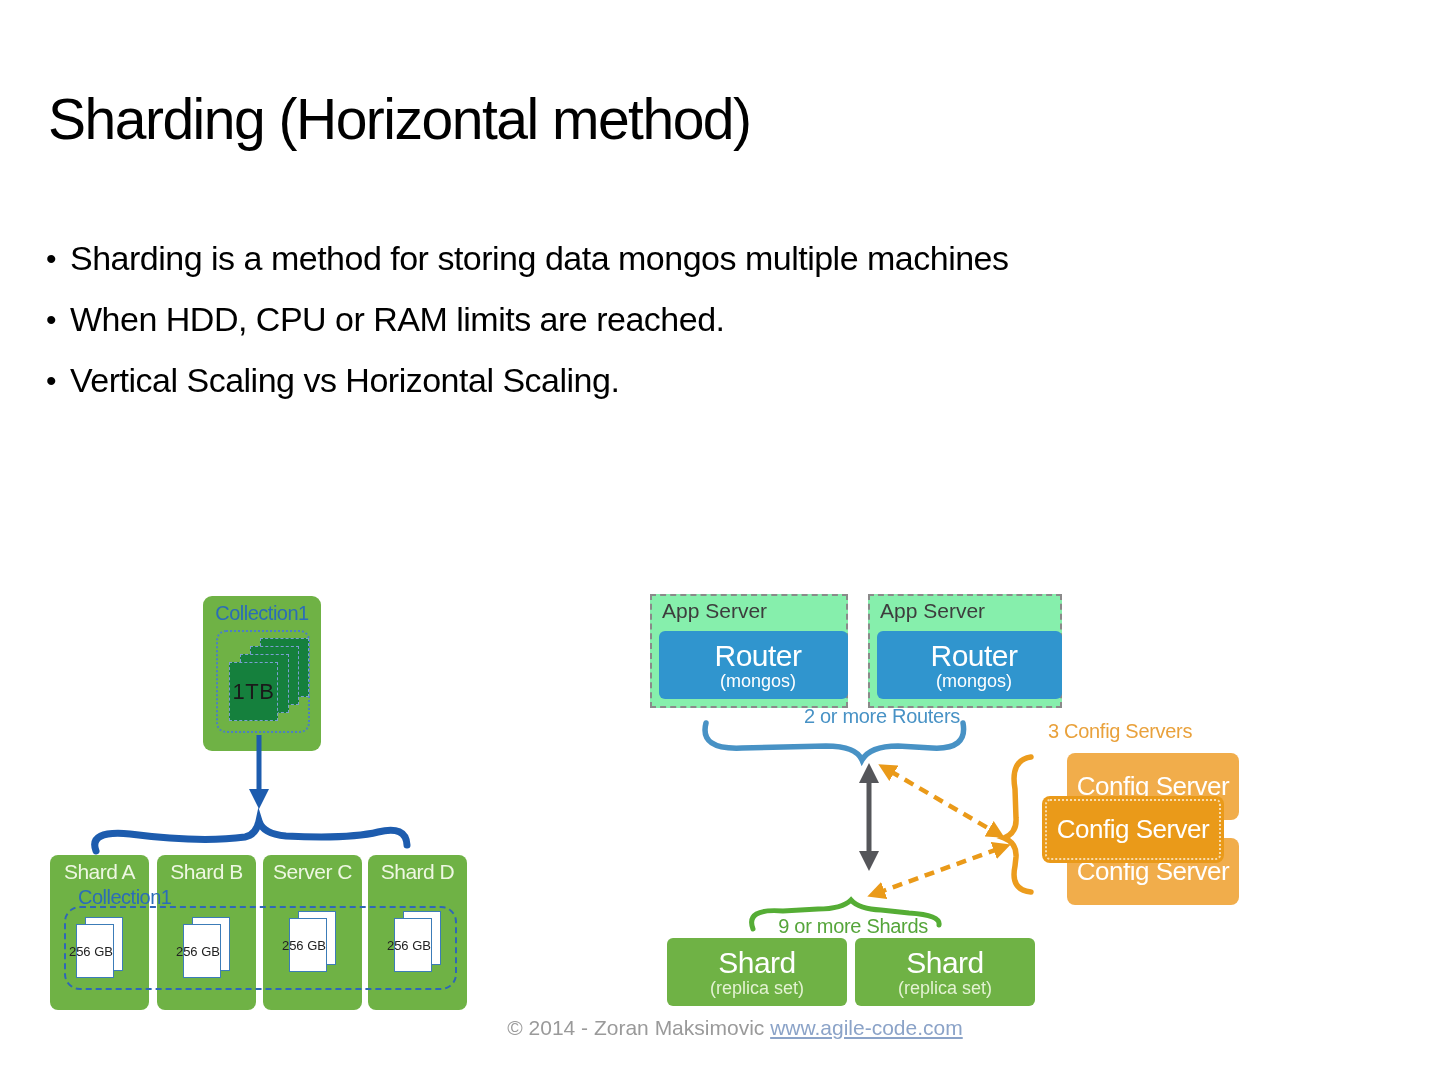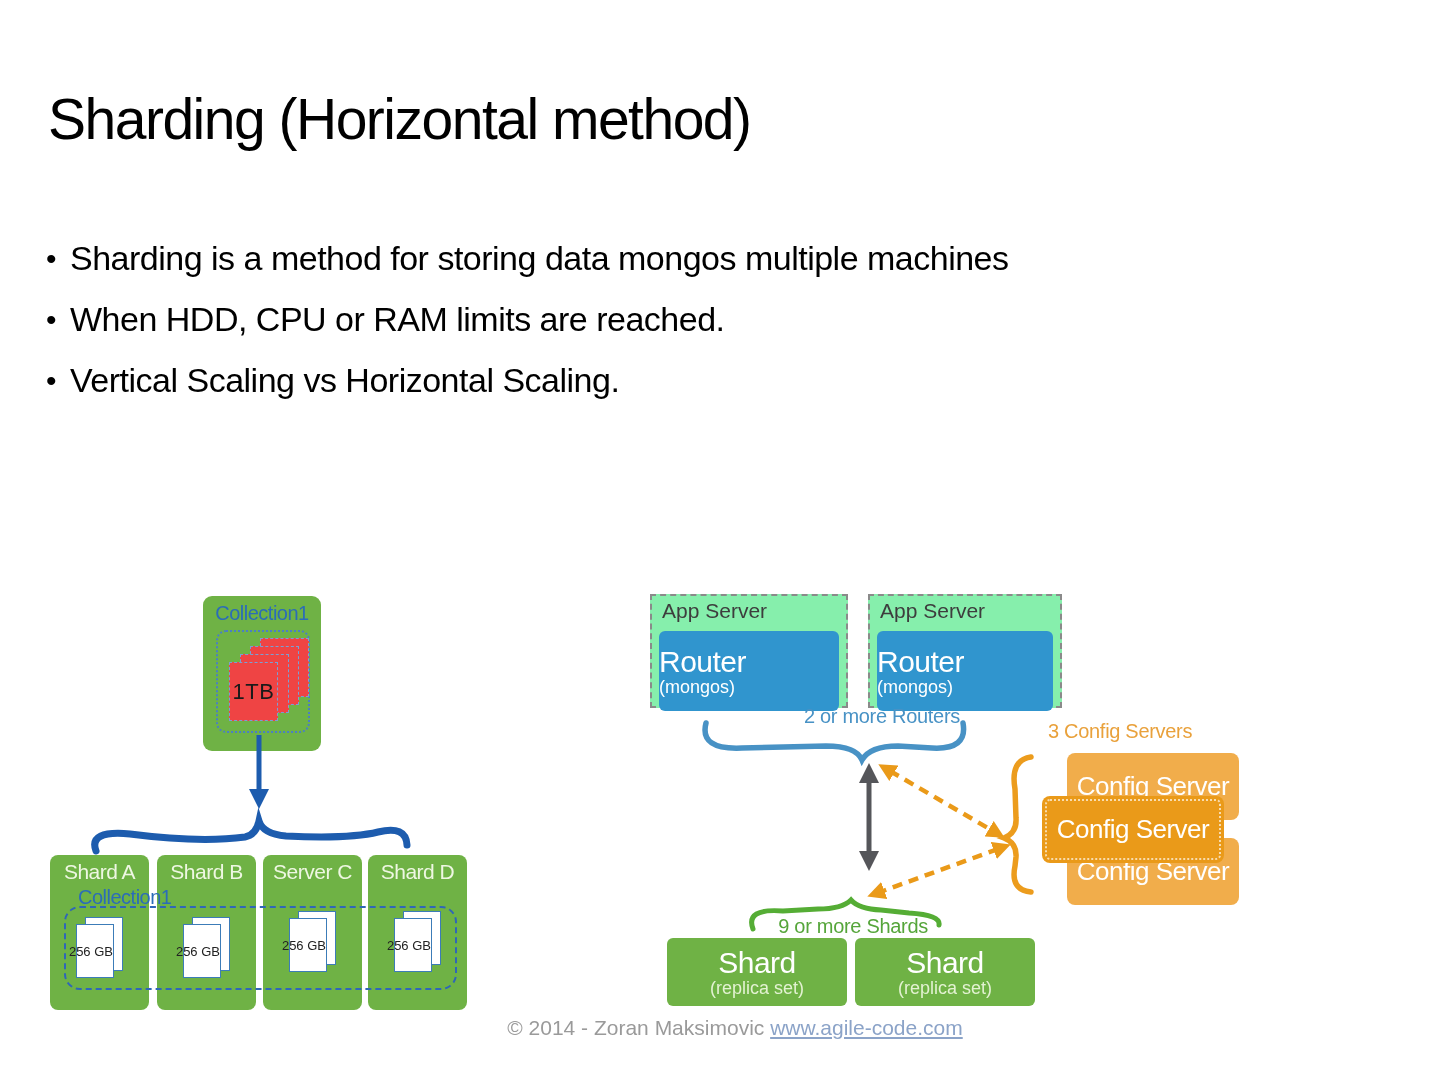--- a/index.html
+++ b/index.html
@@ -15,42 +15,42 @@
 
   
   .gbox{position:absolute;background:#6fb245;border-radius:9px;}
 
   
   .collection-box{left:203px;top:596px;width:118px;height:155px;}
   .collection-label{position:absolute;left:0;right:0;top:6px;text-align:center;
       color:#2b6cb8;font-size:20px;letter-spacing:-0.5px;}
   .dashed-area{position:absolute;left:13px;top:34px;width:90px;height:99px;
       border:2px dotted #4a7ec6;border-radius:10px;}
-  .page{position:absolute;background:#ef4444;border:1.5px dashed #7b9fd4;width:47px;height:57px;text-align:center;}
+  .page{position:absolute;background:#15803d;border:1.5px dashed #7b9fd4;width:47px;height:57px;text-align:center;}
   .page.front{display:flex;align-items:center;justify-content:center;}
   .page.front span{font-size:22px;color:#1a1a1a;letter-spacing:0.5px;}
 
   .shard-col{width:99px;height:155px;border-radius:8px;top:855px;}
   .shard-name{position:absolute;left:0;right:0;top:5px;text-align:center;color:#eef7e2;
       font-size:21px;letter-spacing:-0.5px;}
   .spage{position:absolute;background:#fff;border:1.5px solid #3c7cb8;width:36px;height:52px;}
   .spage.front{display:flex;align-items:center;justify-content:flex-end;}
   .spage.front span{font-size:13px;color:#222;white-space:nowrap;}
 
   .span-label{position:absolute;left:78px;top:886px;color:#2b6cb8;font-size:20px;letter-spacing:-0.5px;}
   .span-rect{position:absolute;left:64px;top:906px;width:389px;height:80px;
       border:2px dashed #2f66b8;border-radius:16px;}
 
   
   .app-server{position:absolute;top:594px;height:110px;border:2px dashed #8a8a8a;background:#86efac;}
   .as1{left:650px;width:194px;}
   .as2{left:868px;width:190px;}
   .as-label{position:absolute;left:10px;top:3px;font-size:21px;color:#3d3d3d;}
-  .router{position:absolute;left:7px;top:35px;height:80px;background:#3095ce;border-radius:6px;
-      display:flex;flex-direction:column;align-items:flex-start;justify-content:center;color:#fff;}
+  .router{position:absolute;left:7px;top:35px;height:68px;background:#3095ce;border-radius:6px;
+      display:flex;flex-direction:column;align-items:center;justify-content:center;color:#fff;padding-left:9px;}
   .as1 .router{width:180px;}
   .as2 .router{width:176px;}
   .r-title{font-size:30px;line-height:31px;letter-spacing:-0.5px;}
   .r-sub{font-size:18px;line-height:20px;}
 
   .note{position:absolute;font-size:20px;text-align:right;white-space:nowrap;letter-spacing:-0.3px;}
   .blue-note{left:760px;top:705px;width:200px;color:#4892c5;}
   .orange-note{left:1048px;top:720px;width:200px;text-align:left;color:#e9a13b;}
   .green-note{left:762px;top:915px;width:166px;color:#55a53a;}
 

